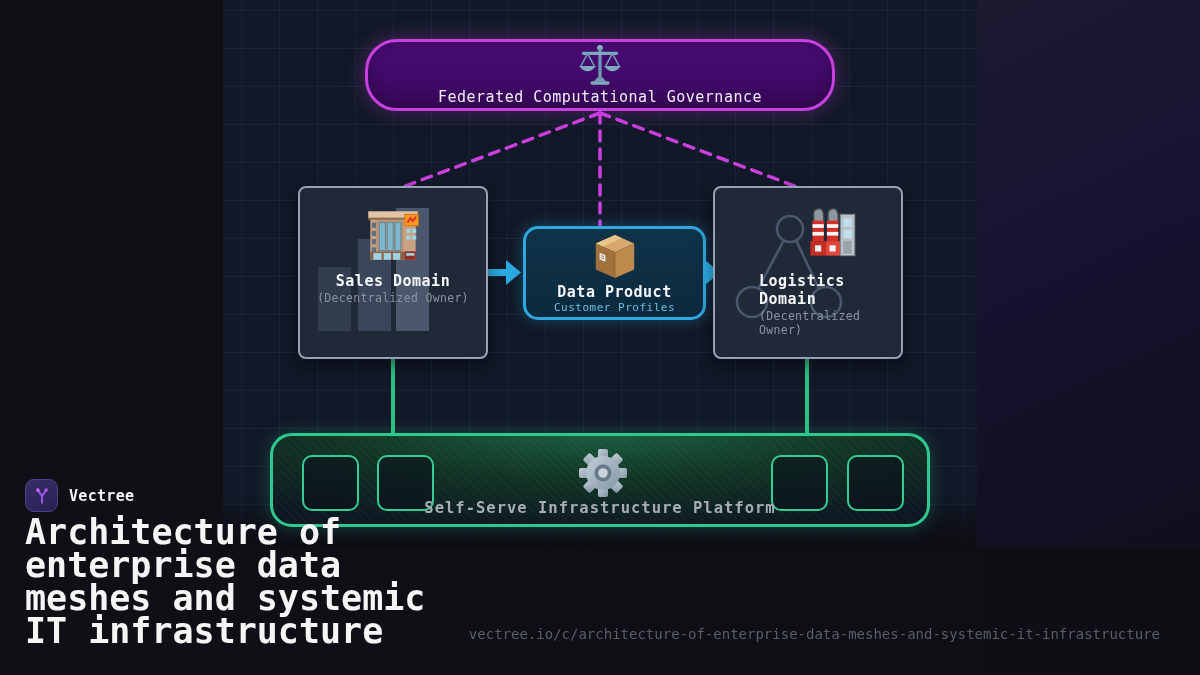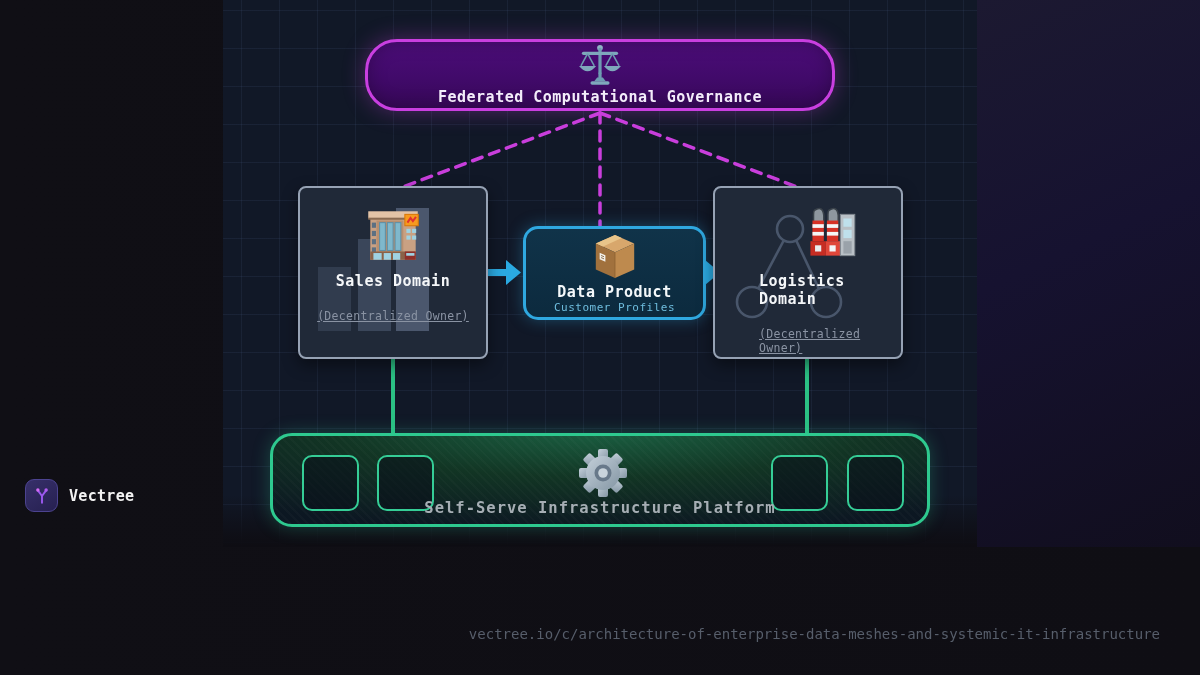--- a/index.html
+++ b/index.html
@@ -29,32 +29,32 @@
   .connector-layer { position:absolute; left:0; top:0; z-index:2; pointer-events:none; }
 
   
   .node { position:absolute; z-index:3; display:flex; flex-direction:column; align-items:center; }
   .governance {
     left:365px; top:39px; width:470px; height:72px; border-radius:32px;
     background:linear-gradient(180deg,#4B0D78 0%,#410A6A 55%,#360857 100%);
     border:3px solid #C93FE0; justify-content:center;
     box-shadow:0 0 22px rgba(201,63,224,0.35), inset 0 0 18px rgba(0,0,0,0.25);
   }
-  .governance-label { color:#F3ECFA; font-size:15px; font-weight:bold; letter-spacing:0.5px; margin-top:2px; }
+  .governance-label { color:#F3ECFA; font-size:15px; font-weight:normal; letter-spacing:0.5px; margin-top:2px; }
 
   .domain-box {
     width:190px; height:173px; border-radius:8px;
     background:#202938; border:2px solid #96A2B4;
     box-shadow:0 6px 16px rgba(0,0,0,0.45);
     justify-content:flex-start; overflow:hidden;
   }
   .sales { left:298px; top:186px; }
   .logistics { left:713px; top:186px;padding-left:44px; }
   .domain-title { color:#F4F6F8; font-size:15px; font-weight:bold; letter-spacing:0.5px; margin-top:6px; z-index:2; }
-  .domain-sub { color:#8A93A3; font-size:11.5px; letter-spacing:0.3px; margin-top:19px; z-index:2;text-decoration:underline; }
+  .domain-sub { color:#8A93A3; font-size:11.5px; letter-spacing:0.3px; margin-top:1px; z-index:2; }
   .domain-icon { margin-top:16px; z-index:2; }
 
   .bars { position:absolute; left:0; top:0; width:100%; height:100%; z-index:1; }
   .bar { position:absolute; width:33px; }
   .bar1 { left:18px; top:79px; height:64px; background:#313C4E; }
   .bar2 { left:58px; top:51px; height:92px; background:#3A465A; }
   .bar3 { left:96px; top:20px; height:123px; background:#4B576D; }
   .network { position:absolute; left:0; top:0; z-index:1; }
 
   .product {
@@ -276,16 +276,22 @@
           <path d="M16 16 L10.5 8.5"></path>
           <path d="M16 16 L21.5 8.5"></path>
         </g>
         <circle cx="10.5" cy="8" r="2.3" fill="#D46BF5"></circle>
         <circle cx="21.5" cy="8" r="2.3" fill="#B05CF0"></circle>
       </svg>
     </div>
     <div class="brand-name">Vectree</div>
   </div>
 
+  <div class="page-title">
+    <div>Architecture of</div>
+    <div>enterprise data</div>
+    <div>meshes and systemic</div>
+    <div>IT infrastructure</div>
+  </div>
 
   <div class="footer-url">vectree.io/c/architecture-of-enterprise-data-meshes-and-systemic-it-infrastructure</div>
 
 </div>
 
 </body></html>

